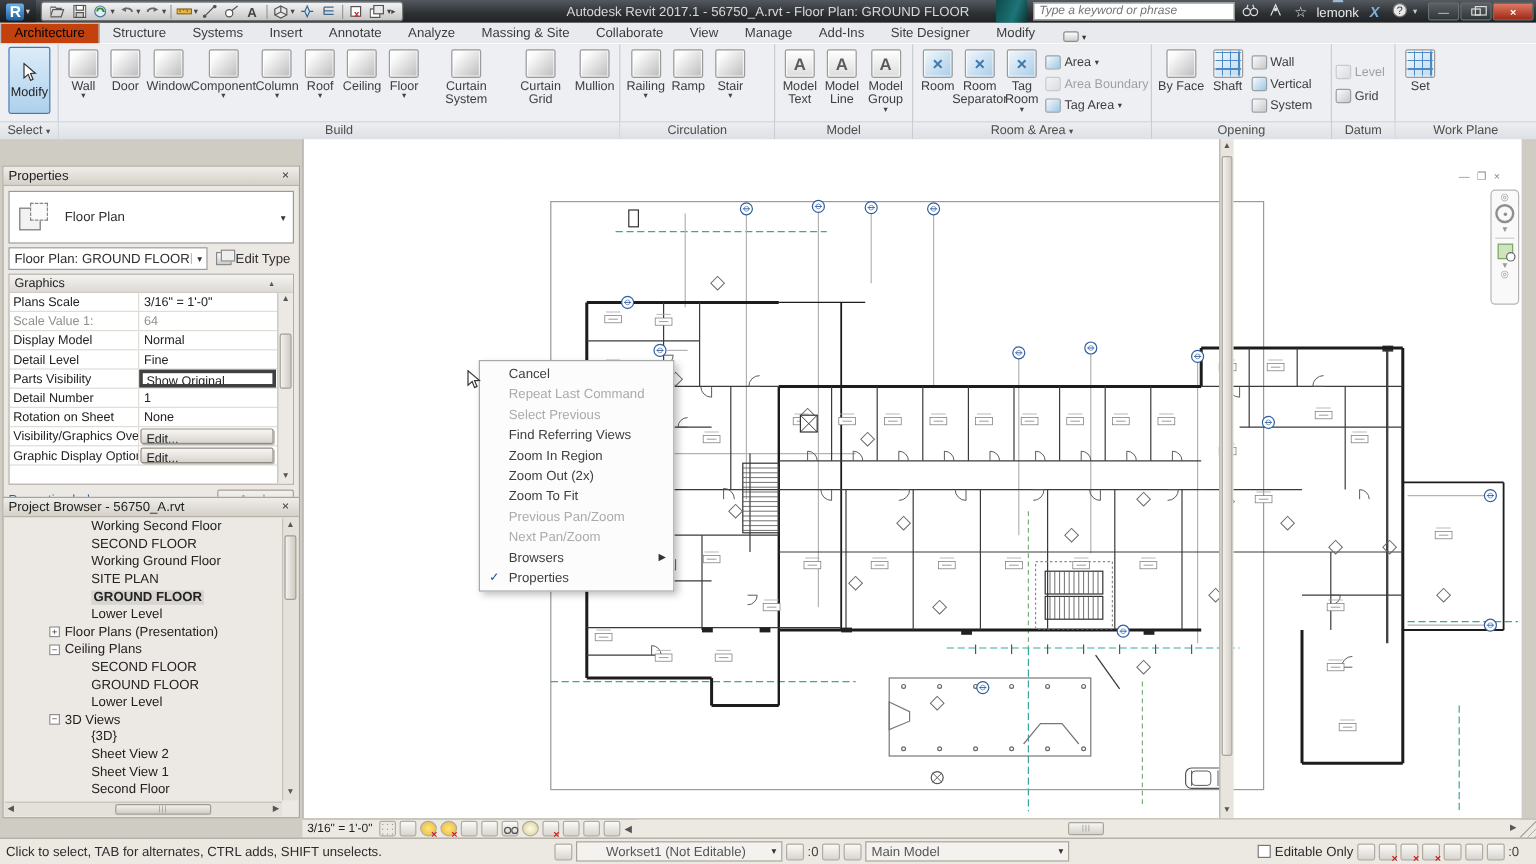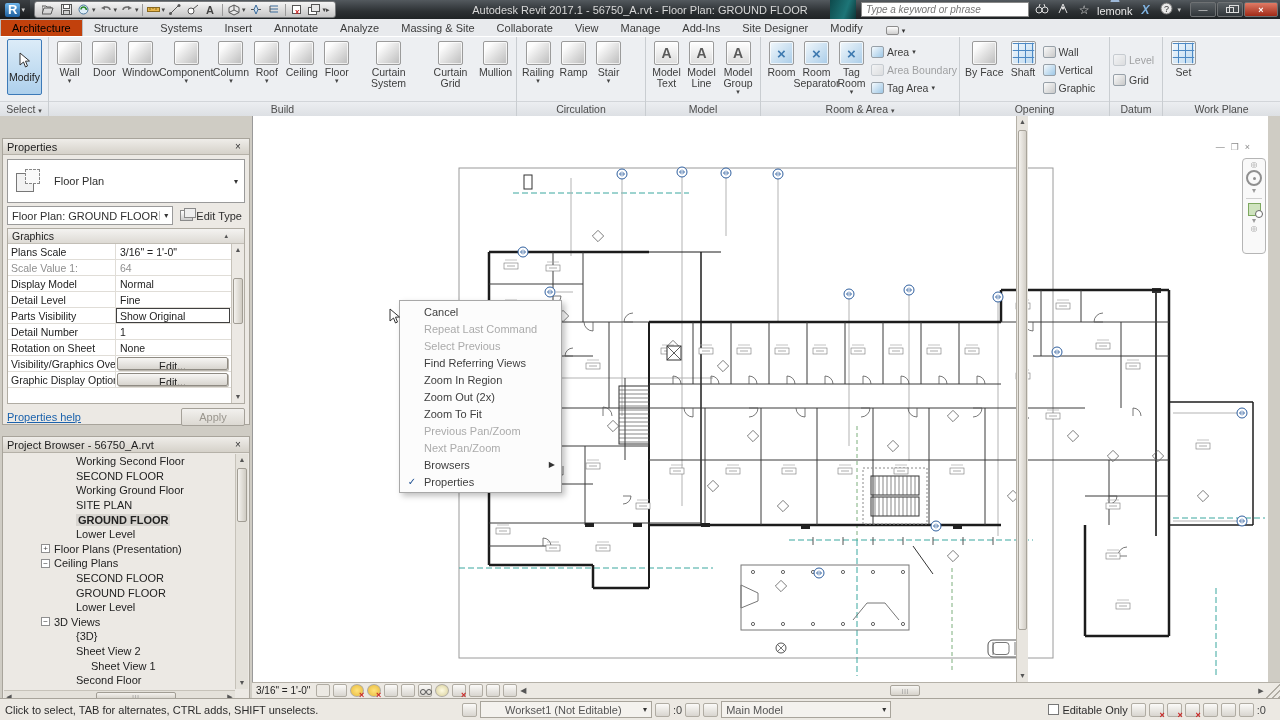--- a/index.html
+++ b/index.html
@@ -101,32 +101,32 @@
   .etic{width:13px;height:11px;border:1px solid #8a8a8a;background:linear-gradient(#fff,#ccc);position:relative;}
   .etic::before{content:"";position:absolute;left:3px;top:-3px;width:10px;height:8px;border:1px solid #8a8a8a;background:#eee;}
   .pgridwrap{position:relative;margin:0 4px;height:176px;background:#fff;border:1px solid #b0aca3;overflow:hidden;}
   .psec{height:15px;background:linear-gradient(#f4f3f1,#dddad4);border-bottom:1px solid #c2beb6;
     display:flex;align-items:center;padding:0 4px;font-size:10.5px;color:#222;}
   .psec .chev{margin-left:auto;font-size:7px;color:#555;padding-right:12px;}
   .prow{display:flex;height:16px;border-bottom:1px solid #e0ddd7;align-items:stretch;font-size:10.5px;}
   .plab{width:108px;padding:2px 3px;border-right:1px solid #e0ddd7;white-space:nowrap;overflow:hidden;color:#222;}
   .pval{flex:1;padding:2px 4px;white-space:nowrap;overflow:hidden;color:#222;margin-right:14px;}
   .prow.muted .plab,.prow.muted .pval{color:#8f8f8f;}
-  .prow.focus .pval{border:1px solid #404040;padding:1px 3px;}
+  .prow.focus .pval{border:3px solid #404040;padding:1px 3px;}
   .prow.button .pval{margin:1px 16px 1px 1px;border:1px solid #8f8b83;border-radius:2px;
-    background:linear-gradient(#f7f6f4,#d8d5cf);text-align:center;box-shadow:1px 1px 0 #b9b5ad;}
+    background:linear-gradient(#f7f6f4,#d8d5cf);box-shadow:1px 1px 0 #b9b5ad;}
   .pvscroll{position:absolute;right:0;top:15px;bottom:0;width:13px;background:#ece9e4;border-left:1px solid #c6c2b9;}
   .pvthumb{position:absolute;left:1px;top:34px;width:10px;height:46px;background:linear-gradient(90deg,#f4f2ee,#cfcbc2);border:1px solid #a19d94;border-radius:2px;}
   .pvarrow{position:absolute;left:0;width:12px;height:12px;font-size:7px;color:#555;text-align:center;line-height:12px;}
   .pfoot{display:flex;align-items:center;margin:4px 4px 0 4px;}
   .plink{color:#1b62ac;text-decoration:underline;}
   .applybtn{margin-left:auto;width:64px;height:18px;border:1px solid #a5a199;border-radius:2px;color:#9a968e;
     background:linear-gradient(#f2f1ee,#dcd9d2);display:flex;align-items:center;justify-content:center;}
 
-  .browser{top:320px;height:268px;}
+  .browser{top:298px;height:268px;}
   .treewrap{position:absolute;left:1px;right:1px;top:17px;bottom:14px;background:#ece9e4;overflow:hidden;}
   .titem{height:14.6px;display:flex;align-items:center;gap:4px;white-space:nowrap;color:#222;}
   .titem .exp{width:9px;height:9px;border:1px solid #8f8f8f;background:#fff;font-size:8px;line-height:7px;
     text-align:center;color:#444;flex:0 0 auto;}
   .titem .exp:empty{visibility:hidden;}
   .titem.selected .tlabel{font-weight:bold;background:#d8d5d0;padding:0 2px;}
   .tvscroll{position:absolute;right:1px;top:17px;bottom:14px;width:13px;background:#e4e1da;border-left:1px solid #c6c2b9;}
   .tvthumb{position:absolute;left:1px;top:14px;width:10px;height:54px;background:linear-gradient(90deg,#f4f2ee,#cfcbc2);border:1px solid #a19d94;border-radius:2px;}
   .thscroll{position:absolute;left:1px;right:14px;bottom:1px;height:12px;background:#e4e1da;border-top:1px solid #c6c2b9;}
   .ththumb{position:absolute;left:92px;top:1px;width:80px;height:9px;background:linear-gradient(#f4f2ee,#cfcbc2);border:1px solid #a19d94;border-radius:2px;
@@ -521,21 +521,21 @@
           <div class="sbtn">
               <span class="sic gray"></span>
               <span>Wall</span>
             </div>
           <div class="sbtn">
               <span class="sic"></span>
               <span>Vertical</span>
             </div>
           <div class="sbtn">
               <span class="sic gray"></span>
-              <span>Graphic</span>
+              <span>System</span>
             </div>
         </div>
       </div>
       <div class="rcap">Opening</div>
     </div>
 
     <div class="rpanel" style="width:53px;">
       <div class="rbody" style="flex-direction:column;justify-content:center;gap:3px;">
         <div class="sbtn disabled">
             <span class="sic gray"></span>
@@ -692,21 +692,21 @@
               <span class="tlabel">3D Views</span>
             </div>
             <div class="titem" style="padding-left: 59px;">
               <span class="exp"></span>
               <span class="tlabel">{3D}</span>
             </div>
             <div class="titem" style="padding-left: 59px;">
               <span class="exp"></span>
               <span class="tlabel">Sheet View 2</span>
             </div>
-            <div class="titem" style="padding-left: 74px;">
+            <div class="titem" style="padding-left: 59px;">
               <span class="exp"></span>
               <span class="tlabel">Sheet View 1</span>
             </div>
             <div class="titem" style="padding-left: 59px;">
               <span class="exp"></span>
               <span class="tlabel">Second Floor</span>
             </div>
             <div class="titem" style="padding-left: 59px;">
 
               <span class="tlabel">Overall Axon_Shaded</span>

